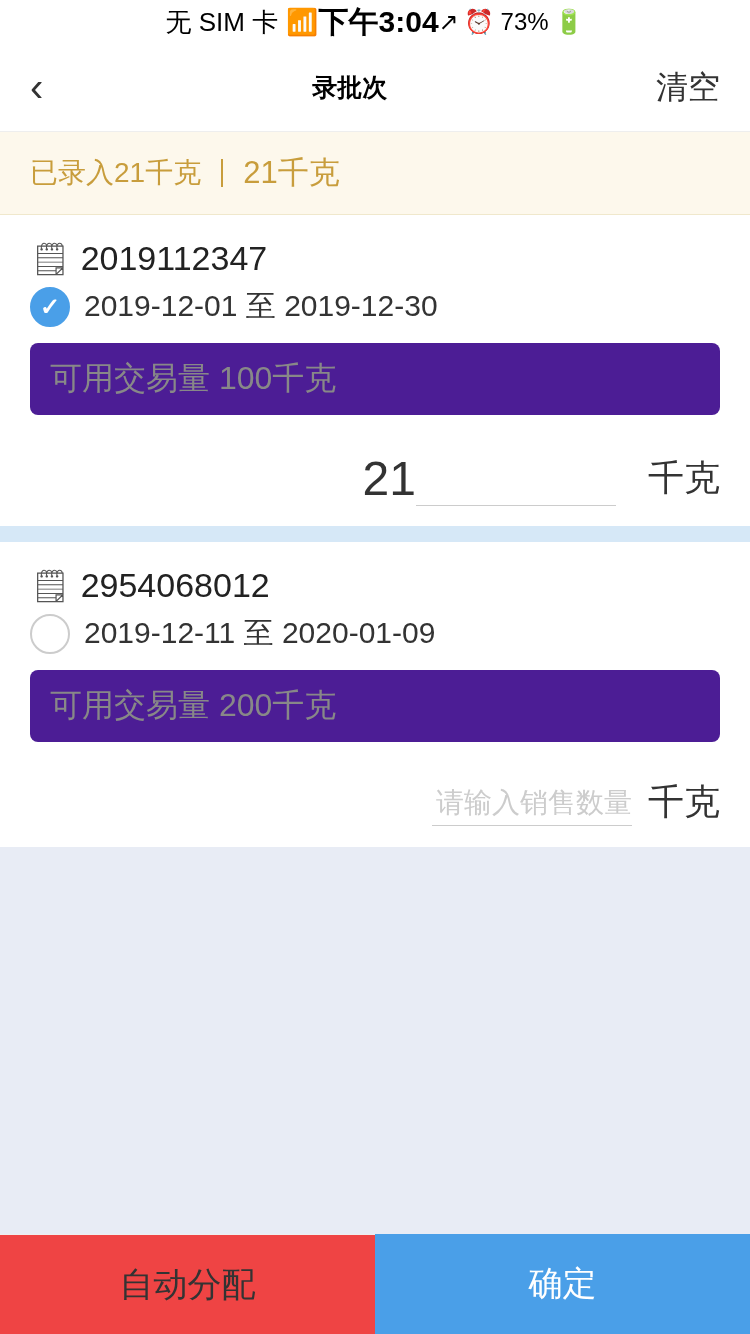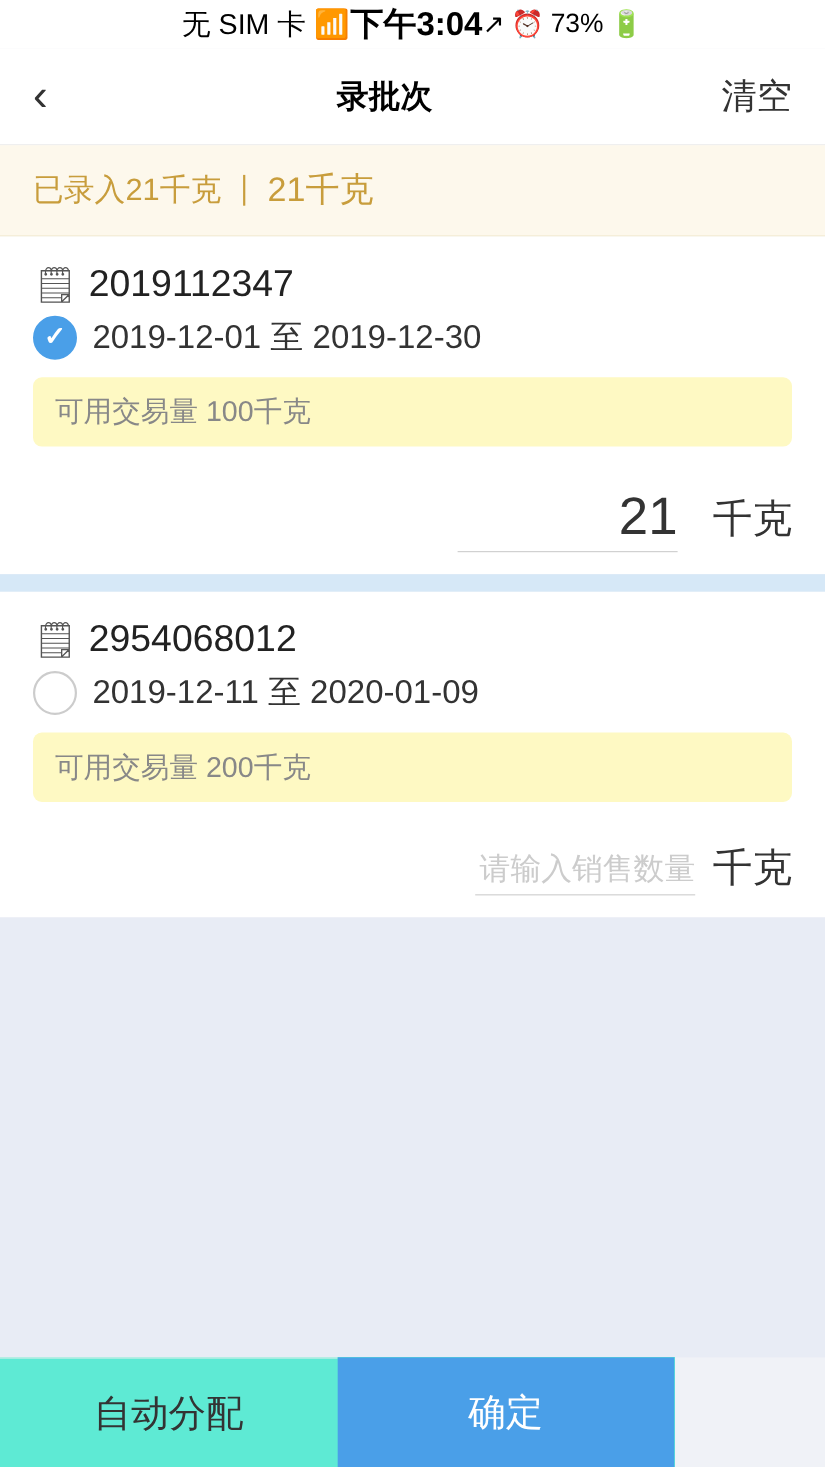--- a/index.html
+++ b/index.html
@@ -54,21 +54,21 @@
       justify-content: space-between;
       padding: 0 30px;
       border-bottom: 1px solid #eee;
     }
     .nav-back {
       font-size: 40px;
       color: #333;
       cursor: pointer;
     }
     .nav-title {
-      font-size: 29px;
+      font-size: 25px;
       font-weight: 600;
       color: #000;
     }
     .nav-clear {
       font-size: 32px;
       color: #333;
       cursor: pointer;
     }
 
     
@@ -144,30 +144,31 @@
       font-size: 24px;
       font-weight: bold;
     }
     .batch-date {
       font-size: 30px;
       color: #333;
     }
 
     .batch-quota {
       margin: 0 30px 20px 30px;
-      background: #fef9c3;
+      background: #4c1d95;
       border-radius: 8px;
       padding: 14px 20px;
-      font-size: 26px;
+      font-size: 32px;
       color: #888;
     }
 
     
     .quantity-row {
       display: flex;
+      align-items: center;
       justify-content: flex-end;
       padding: 16px 30px 20px 30px;
       gap: 16px;
     }
     .quantity-input {
       border: none;
       outline: none;
       text-align: right;
       font-size: 36px;
       color: #333;
@@ -196,24 +197,24 @@
     .bottom-area {
       flex: 1;
       background: #e8ecf5;
       min-height: 400px;
     }
 
     
     .footer {
       position: fixed;
       bottom: 0;
-      width: 613px;
+      width: 750px;
       height: 100px;
       display: flex;
-      background: #5eead4;
+      background: #ef4444;
       justify-content: center;
     }
     .footer-auto {
       flex: 1;
       display: flex;
       align-items: center;
       justify-content: center;
       font-size: 34px;
       color: #333;
       cursor: pointer;
@@ -263,21 +264,21 @@
   <div class="batch-header">
     <span class="batch-icon">🗒</span>
     <span class="batch-number">2019112347</span>
   </div>
   <div class="batch-date-row">
     <div class="radio-btn selected"></div>
     <span class="batch-date">2019-12-01 至 2019-12-30</span>
   </div>
   <div class="batch-quota">可用交易量 100千克</div>
   <div class="quantity-row" style="display: flex; align-items: center; justify-content: flex-end; padding-bottom: 20px;">
-  <div style="display:flex; flex-direction:column; align-items:flex-end; margin-right:16px;justify-content:space-between;">
+  <div style="display:flex; flex-direction:row; align-items:flex-end; margin-right:16px;justify-content:space-between;">
     <span style="font-size:48px; color:#333;">21</span>
     <div style="width:200px; height:1px; background:#ccc; margin-top:4px;"></div>
   </div>
   <span style="font-size:36px; color:#333;">千克</span>
 </div>
 </div>
 
 <div class="blue-separator"></div>
 
 <div class="batch-item">

